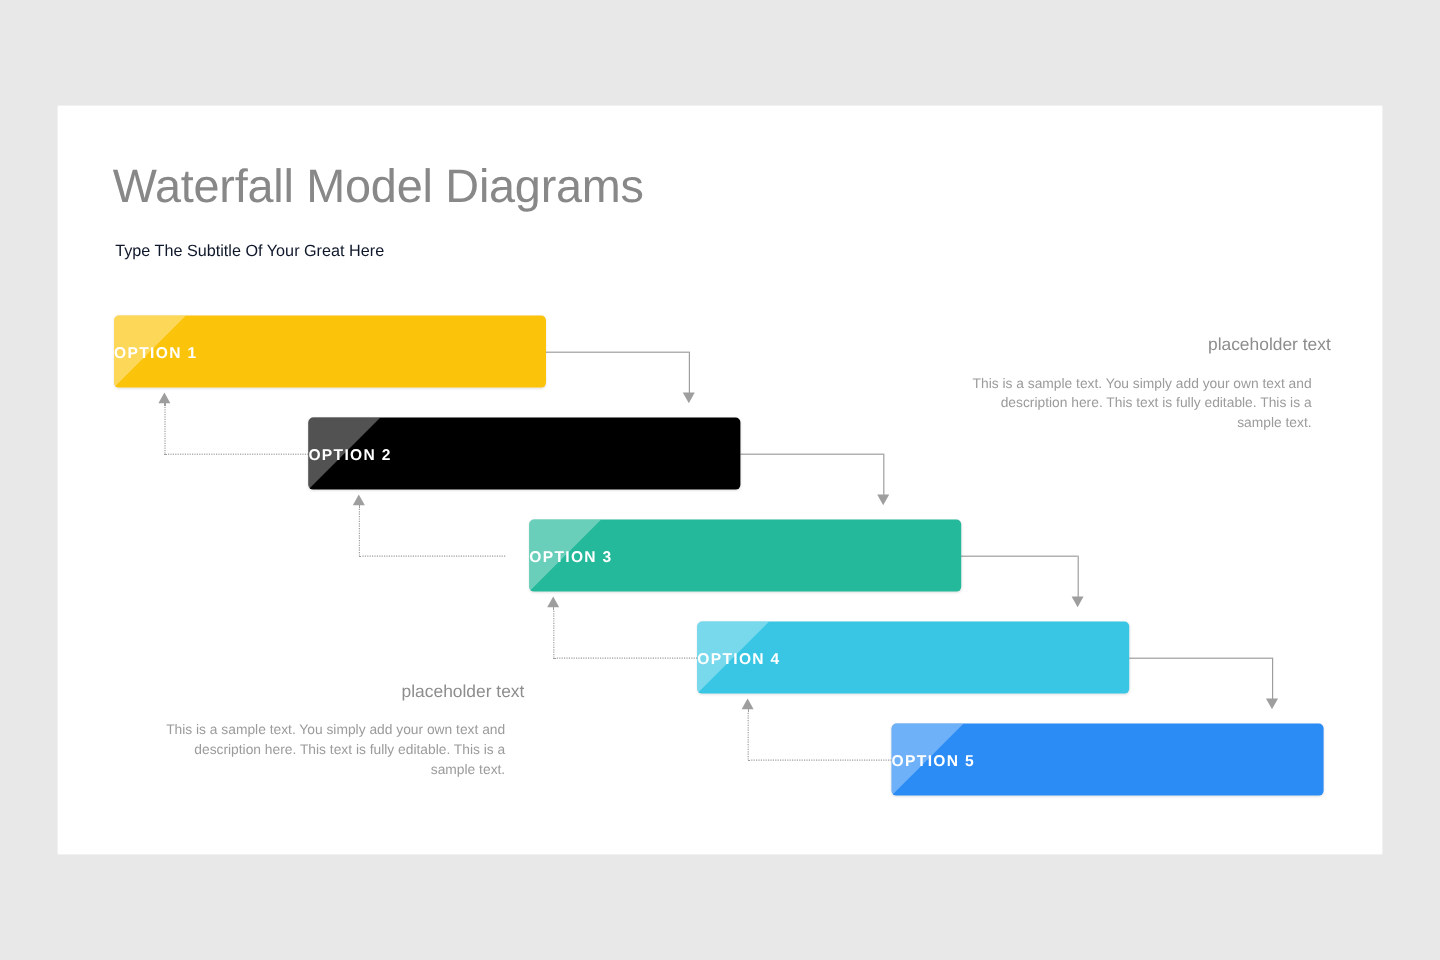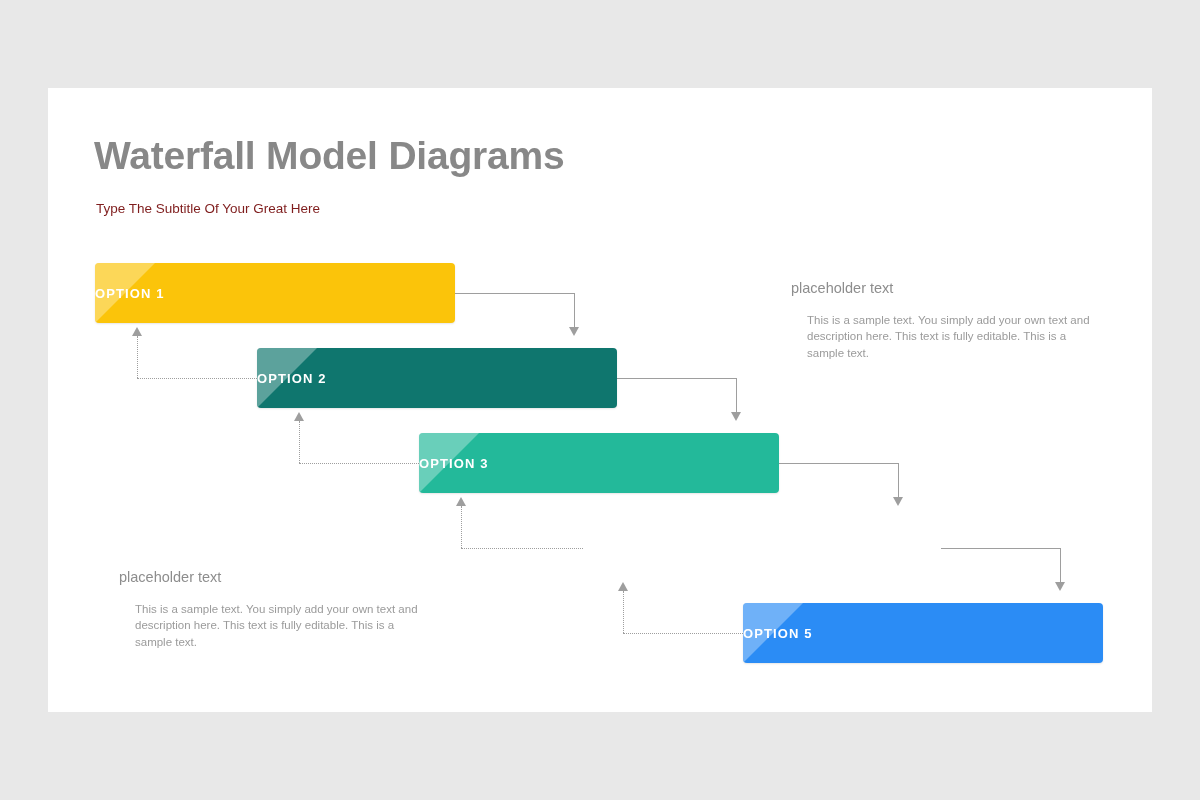--- a/index.html
+++ b/index.html
@@ -11,26 +11,26 @@
     position:relative;
   }
   #slide{
     position:absolute;
     left:48px;top:88px;
     width:1104px;height:624px;
     background:#ffffff;
   }
   #title{
     position:absolute;left:46px;top:46px;
-    font-size:39px;font-weight:700;color:#888888;
+    font-size:39px;font-weight:400;color:#888888;
     letter-spacing:-0.2px;white-space:nowrap;
   }
   #subtitle{
     position:absolute;left:48px;top:113px;
-    font-size:13.5px;font-weight:400;color:#7f1d1d;
+    font-size:13.5px;font-weight:400;color:#0f172a;
     white-space:nowrap;
   }
   .bar{
     position:absolute;
     width:360px;height:60px;
     border-radius:4px;
     overflow:hidden;
     display:flex;align-items:center;justify-content:flex-start;
     box-shadow:0 1px 2px rgba(0,0,0,0.10);
   }
@@ -55,21 +55,21 @@
   .arw.down{
     border-left:5px solid transparent;
     border-right:5px solid transparent;
     border-top:9px solid #9e9e9e;
   }
   .arw.up{
     border-left:5px solid transparent;
     border-right:5px solid transparent;
     border-bottom:9px solid #9e9e9e;
   }
-  .ph{position:absolute;}
+  .ph{position:absolute;text-align:right;}
   .ph .ph-title{
     font-size:14.5px;color:#8d8d8d;font-weight:400;
     margin:0 0 13px 0;
   }
   .ph .ph-body{
     font-size:11.5px;color:#9b9b9b;line-height:1.42;
     width:286px;margin:16px;
   }
 </style>
 </head>
@@ -109,27 +109,31 @@
   <div class="arw up" style="left:408px;top:409px;"></div>
 
   <div class="dn h" style="left:575px;top:545px;width:122px;"></div>
   <div class="dn v" style="left:575px;top:503px;height:42px;"></div>
   <div class="arw up" style="left:570px;top:494px;"></div>
 
   <div class="bar" style="left:47px;top:175px;background:#fbc40a;">
     <span class="tri"></span>
     <span class="lbl">OPTION 1</span>
   </div>
-  <div class="bar" style="left:209px;top:260px;background:#0f766e;">
+  <div class="bar" style="left:209px;top:260px;background:#000000;">
     <span class="tri"></span>
     <span class="lbl">OPTION 2</span>
   </div>
-  <div class="bar" style="left:371px;top:345px;background:#23b99a;">
+  <div class="bar" style="left:393px;top:345px;background:#23b99a;">
     <span class="tri"></span>
     <span class="lbl">OPTION 3</span>
+  </div>
+  <div class="bar" style="left:533px;top:430px;background:#38c6e4;">
+    <span class="tri"></span>
+    <span class="lbl">OPTION 4</span>
   </div>
   <div class="bar" style="left:695px;top:515px;background:#2b8cf5;">
     <span class="tri"></span>
     <span class="lbl">OPTION 5</span>
   </div>
 
   <div class="ph" style="left:743px;top:192px;">
     <p class="ph-title">placeholder text</p>
     <p class="ph-body">This is a sample text. You simply add your own text and description here. This text is fully editable. This is a sample text.</p>
   </div>

